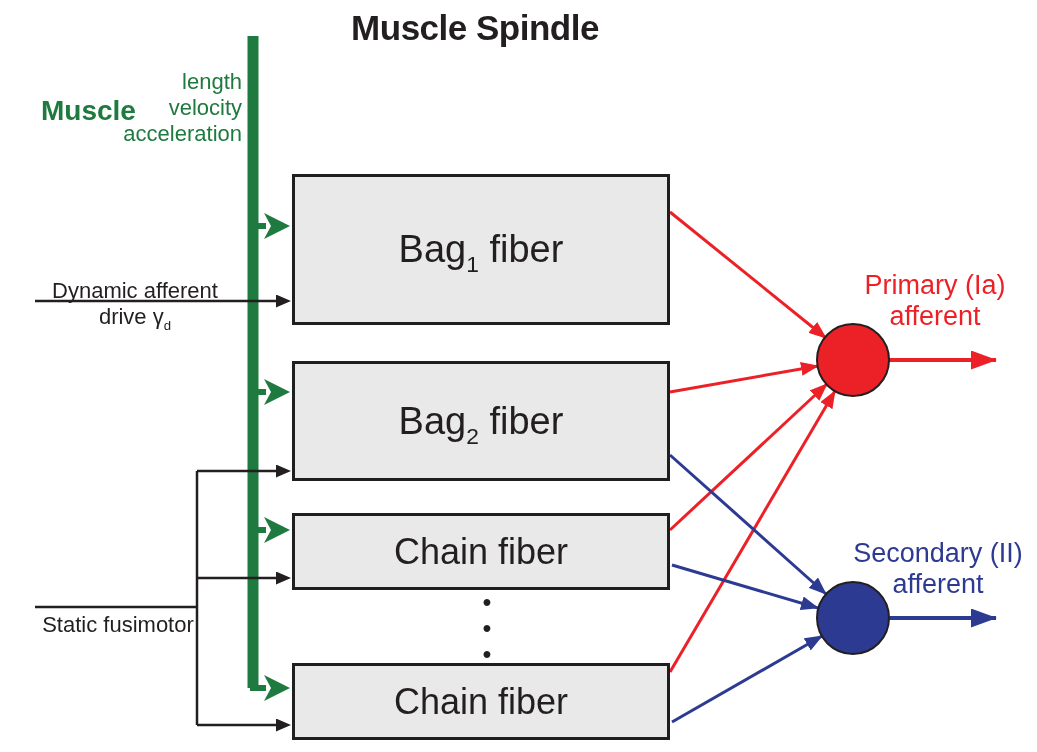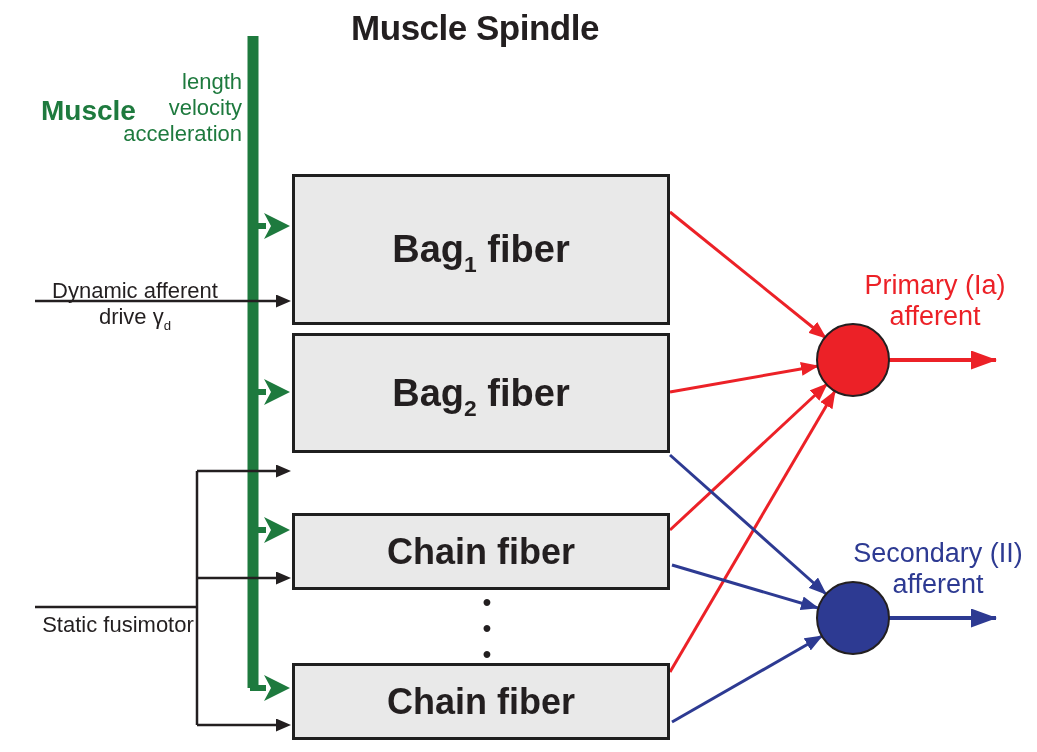--- a/index.html
+++ b/index.html
@@ -22,21 +22,21 @@
     font-size:35px;font-weight:bold;letter-spacing:-0.5px;color:var(--text-dark);
   }
   .muscle-label{left:41px;top:95px;font-size:28px;font-weight:bold;color:var(--green);}
   .signals{left:98px;top:69px;width:144px;text-align:right;font-size:22px;line-height:26px;color:var(--green);}
   .input-label{width:210px;text-align:center;font-size:22px;line-height:24px;color:var(--text-dark);}
   .input-label .l2{margin-top:2px;}
   .fiber-box{
     left:292px;width:378px;box-sizing:border-box;background:var(--box-fill);
     border:3px solid var(--box-border);display:flex;align-items:center;justify-content:center;
   }
-  .fiber-label{font-weight:bold;color:var(--text-dark);white-space:pre;}
+  .fiber-label{font-weight:normal;color:var(--text-dark);white-space:pre;}
   .fiber-label.big{font-size:38px;}
   .fiber-label.small{font-size:36px;}
   .sub{font-size:0.6em;position:relative;top:0.45em;}
   .afferent-label{width:220px;text-align:center;font-size:27px;line-height:31px;}
   .afferent-label.primary{left:825px;top:270px;color:var(--red);}
   .afferent-label.secondary{left:828px;top:538px;color:var(--blue);}
   .dots{left:470px;top:589px;width:34px;text-align:center;font-size:24px;line-height:26px;
         color:var(--text-dark);white-space:pre-line;font-weight:bold;}
 </style>
 </head>
@@ -119,21 +119,21 @@
     <div class="l2"><span>drive γ</span><span class="sub">d</span></div>
   </div>
 
   <div class="abs input-label" style="left:13px;top:585px;margin-top:28px;">
     <div>Static fusimotor</div>
   </div>
 
   <div class="abs fiber-box" style="top:174px;height:151px;">
     <div class="fiber-label big"><span>Bag</span><span class="sub">1</span><span> fiber</span></div>
   </div>
-  <div class="abs fiber-box" style="top:333px;height:120px;">
+  <div class="abs fiber-box" style="top:361px;height:120px;">
     <div class="fiber-label big"><span>Bag</span><span class="sub">2</span><span> fiber</span></div>
   </div>
   <div class="abs fiber-box" style="top:513px;height:77px;">
     <div class="fiber-label small"><span>Chain fiber</span><span class="sub"></span><span></span></div>
   </div>
   <div class="abs fiber-box" style="top:663px;height:77px;">
     <div class="fiber-label small"><span>Chain fiber</span><span class="sub"></span><span></span></div>
   </div>
 
   <div class="abs dots">•

